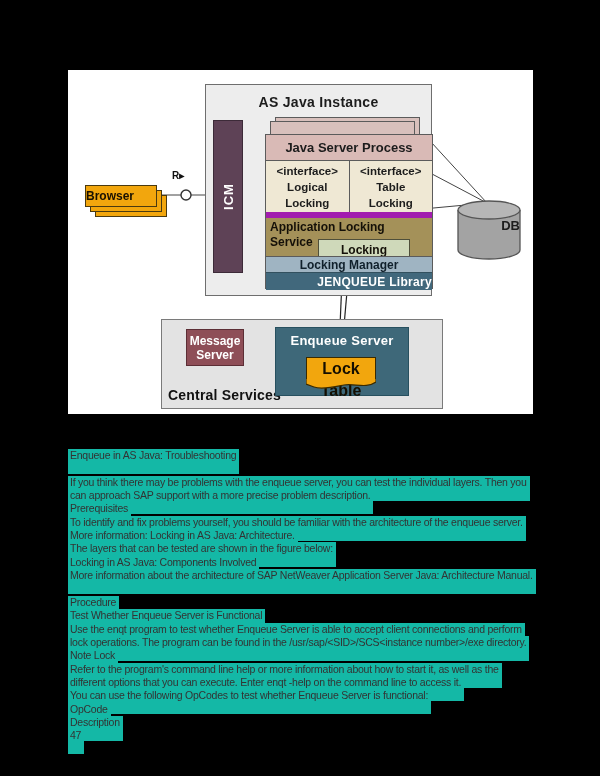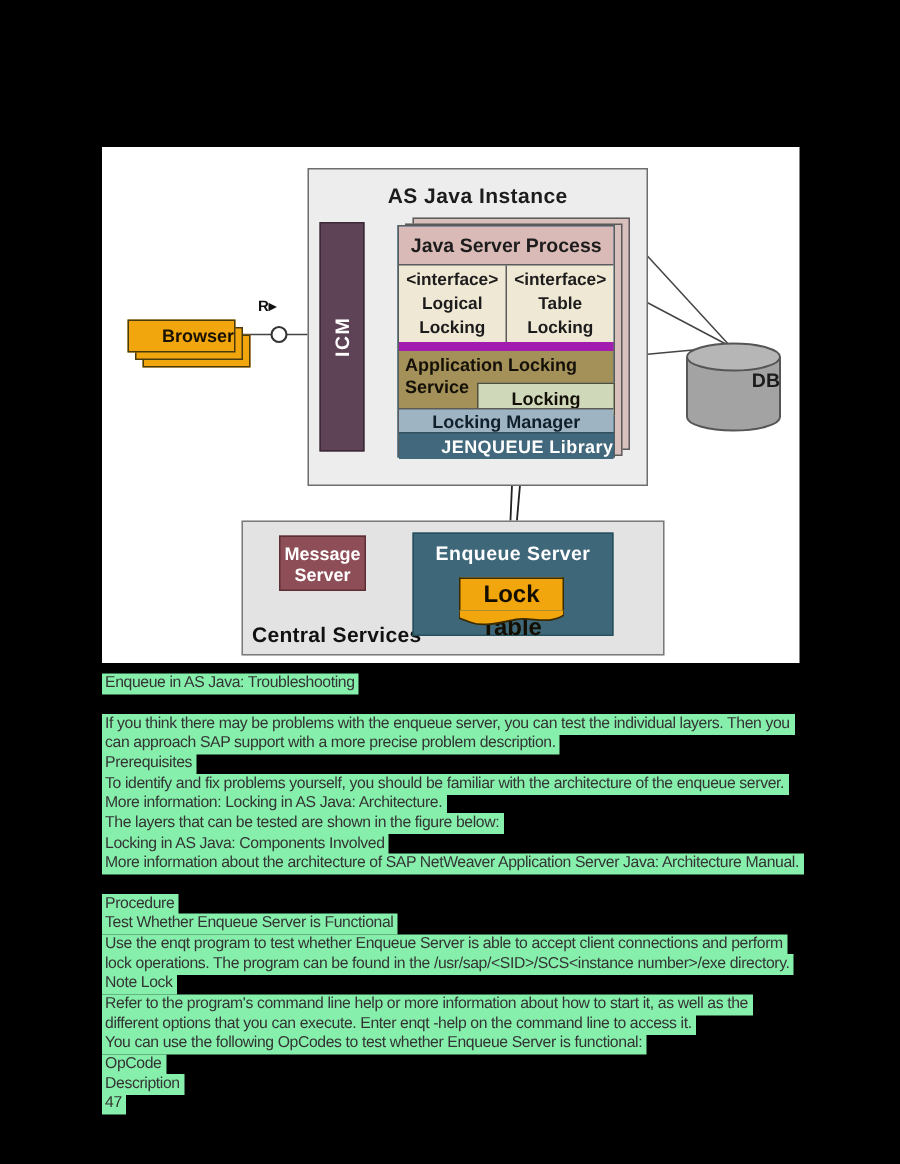--- a/index.html
+++ b/index.html
@@ -3,71 +3,70 @@
 <meta charset="utf-8">
 <style>
   html,body{margin:0;padding:0;}
   body{
     width:600px;height:776px;position:relative;overflow:hidden;
     background:#000;font-family:"Liberation Sans",sans-serif;
   }
   .paper{
     position:absolute;left:68px;top:70px;width:465px;height:344px;
     background:#fff;
-    margin-top:28px;
   }
   .lines-svg{position:absolute;left:0;top:0;width:465px;height:344px;z-index:1;}
   .box{position:absolute;box-sizing:border-box;}
   
   .asji{left:137px;top:14px;width:227px;height:212px;background:#EDEDED;border:1px solid #6e6e6e;z-index:2;}
   .asji-title{display:block;text-align:center;margin-top:9px;font-size:14px;font-weight:bold;color:#1c1c1c;letter-spacing:.3px;}
   
   .icm{left:145px;top:50px;width:30px;height:153px;background:#5E4256;border:1px solid #3c2a38;z-index:3;
        display:flex;align-items:center;justify-content:center;}
   .icm span{transform:rotate(-90deg);color:#fff;font-weight:bold;font-size:13px;letter-spacing:1px;}
   
   .jsp-layer{width:145px;height:155px;background:#D8C0BC;border:1px solid #5b5b5b;z-index:3;}
   .jsp-l3{left:207px;top:47px;}
   .jsp-l2{left:202px;top:51px;}
-  .jsp-front{left:197px;top:52px;width:145px;height:155px;border:1px solid #5b5b5b;z-index:4;background:#0369a1;}
+  .jsp-front{left:197px;top:64px;width:168px;height:155px;border:1px solid #5b5b5b;z-index:4;background:#0369a1;}
   .band{position:relative;box-sizing:border-box;width:100%;color:#1c1c1c;}
   .b-header{height:25px;background:#D9BAB6;font-weight:bold;font-size:13px;text-align:center;line-height:25px;}
   .b-ifaces{height:52px;display:flex;border-top:1px solid #5b5b5b;background:#EFE8D4;}
   .iface{flex:1;text-align:center;font-weight:bold;font-size:11.5px;line-height:16px;padding-top:2px;white-space:pre-line;}
   .iface.first{border-right:1px solid #5b5b5b;}
   .b-als{height:44px;background:#A49159;border-top:6px solid #a21caf;}
   .als-text{position:absolute;left:4px;top:2px;font-weight:bold;font-size:12px;line-height:15px;white-space:pre-line;color:#141008;}
   .lock-service{position:absolute;left:52px;top:21px;width:92px;height:22px;background:#CFD9BA;border:1px solid #4f4f3a;
        font-weight:bold;font-size:12px;text-align:center;line-height:20px;color:#141008;box-sizing:border-box;}
   .b-lm{height:16px;background:#9FB4C2;border-top:1px solid #5b5b5b;font-weight:bold;font-size:12px;text-align:center;line-height:16px;color:#10202b;}
   .b-jenq{height:18px;background:#41687C;border-top:1px solid #32505e;font-weight:bold;font-size:12px;text-align:right;line-height:18px;color:#fff;letter-spacing:.3px;}
   
   .brw{width:72px;height:22px;background:#F2A60D;border:1px solid #4a3a10;}
   .brw-back{left:27px;top:125px;z-index:2;}
   .brw-mid{left:22px;top:120px;z-index:3;}
-  .brw-front{left:17px;top:115px;z-index:4;text-align:right;font-weight:bold;font-size:12px;line-height:21px;color:#191102;}
+  .brw-front{left:17px;top:115px;z-index:4;text-align:left;font-weight:bold;font-size:12px;line-height:21px;color:#191102;}
   .rlabel{left:104px;top:100px;z-index:4;font-weight:bold;font-size:10px;color:#111;}
   
   .db-label{left:390px;top:148px;width:62px;text-align:right;font-weight:bold;font-size:13px;color:#1c1c1c;z-index:3;}
   
   .cs{left:93px;top:249px;width:282px;height:90px;background:#E3E3E3;border:1px solid #7a7a7a;z-index:2;}
   .cs-title{position:absolute;left:6px;bottom:5px;font-weight:bold;font-size:14px;color:#111;letter-spacing:.2px;}
   .msg{left:24px;top:9px;width:58px;height:37px;background:#8E4E57;border:1px solid #5c2e35;z-index:3;
        display:flex;align-items:center;justify-content:center;text-align:center;}
   .msg span{color:#fff;font-weight:bold;font-size:12px;line-height:14px;white-space:pre-line;}
   .enq{left:113px;top:7px;width:134px;height:69px;background:#3E6879;border:1px solid #27505f;z-index:3;}
   .enq-title{display:block;text-align:center;margin-top:5px;color:#fff;font-weight:bold;font-size:13px;letter-spacing:.3px;}
   .lock-table{left:30px;top:29px;width:70px;height:22px;background:#F2A60D;border:1px solid #3a2a00;border-bottom:none;
        text-align:center;font-weight:bold;font-size:16px;line-height:22px;color:#140e00;z-index:4;}
   .lock-wave{position:absolute;left:30px;top:51px;width:70px;height:11px;z-index:4;}
   
   .textcol{position:absolute;inset:0;z-index:5;}
   .text-line{position:absolute;left:68px;height:13px;white-space:nowrap;}
-  .strip{display:inline-block;background:#86efac;color:#333;font-size:10.5px;line-height:13px;
-       letter-spacing:-0.25px;padding:0 3px 1px 2px;margin-top:38px;}
+  .strip{display:inline-block;background:#14b8a6;color:#333;font-size:10.5px;line-height:13px;
+       letter-spacing:-0.25px;padding:0 3px 12px 2px;margin-top:38px;}
 </style>
 </head>
 <body>
 
 <div class="paper">
 
   <svg class="lines-svg" viewBox="0 0 465 344" xmlns="http://www.w3.org/2000/svg">
 
     <line x1="90" y1="125" x2="113" y2="125" stroke="#444" stroke-width="1"></line>
     <line x1="123" y1="125" x2="146" y2="125" stroke="#444" stroke-width="1"></line>

